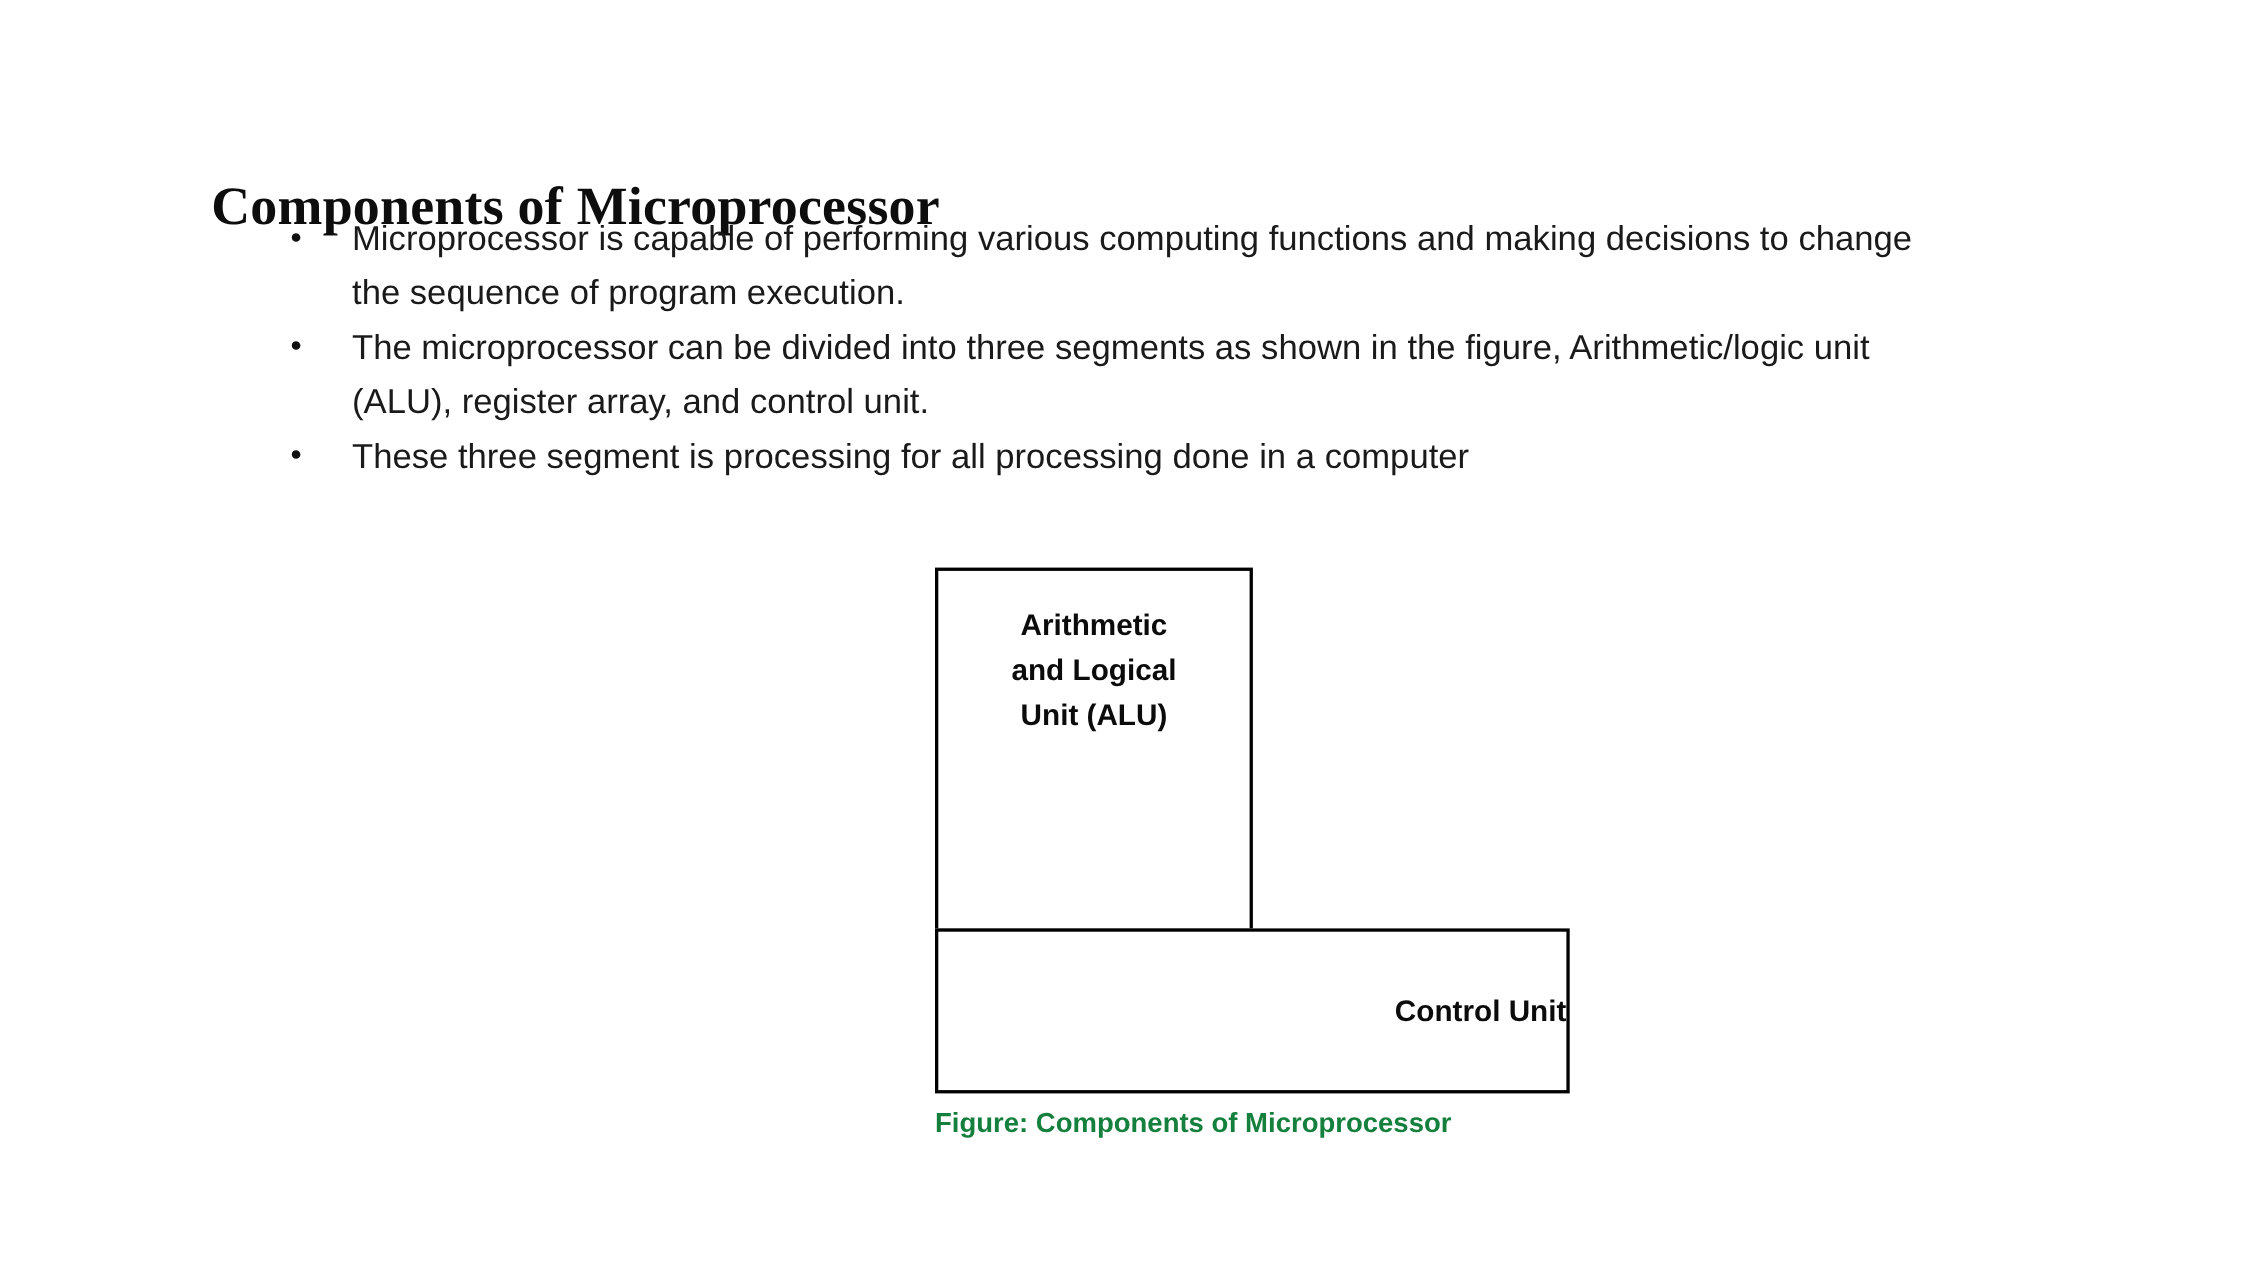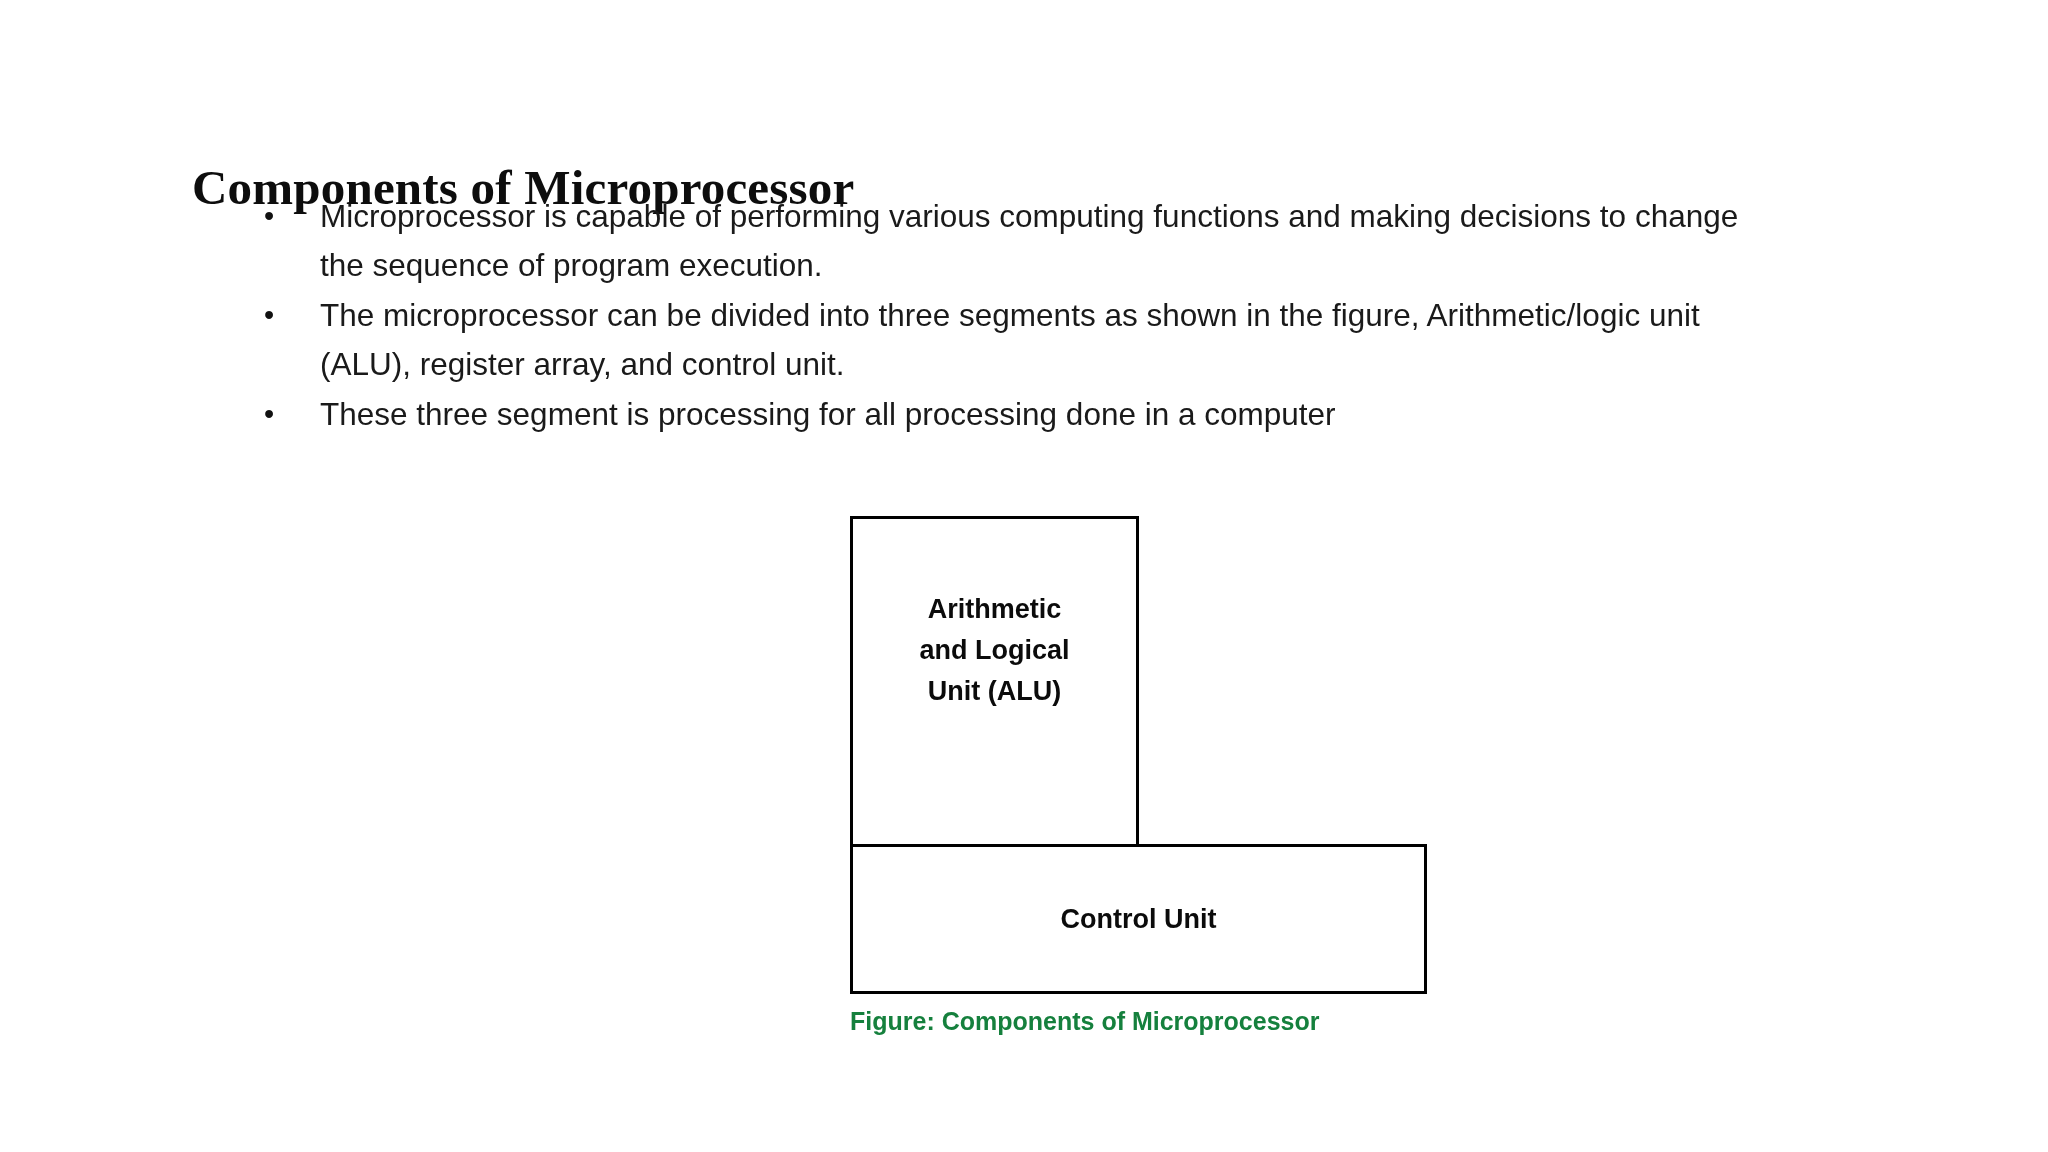--- a/index.html
+++ b/index.html
@@ -99,34 +99,35 @@
     background: #ffffff;
     font-family: "Liberation Sans", sans-serif;
     font-weight: bold;
     font-size: 27px;
     line-height: 41px;
     color: #0b0b0b;
   }
   #box-alu {
     width: 289px;
     align-items: flex-start;
-    padding-top: 70px;
+    padding-top: 29px;
   }
   #box-register-array {
     width: 288px;
     margin-left: -3px;
     align-items: flex-start;
     padding-top: 92px;
   }
   #box-control-unit {
     width: 577px;
     height: 150px;
     margin-top: -3px;
     align-items: center;
     padding-top: 0;
+    justify-content: flex-end;
   }
   .box-label {
     display: block;
     white-space: pre-line;
   }
 
   #figure-caption {
     margin-top: 12px;
     font-family: "Liberation Sans", sans-serif;
     font-weight: bold;

